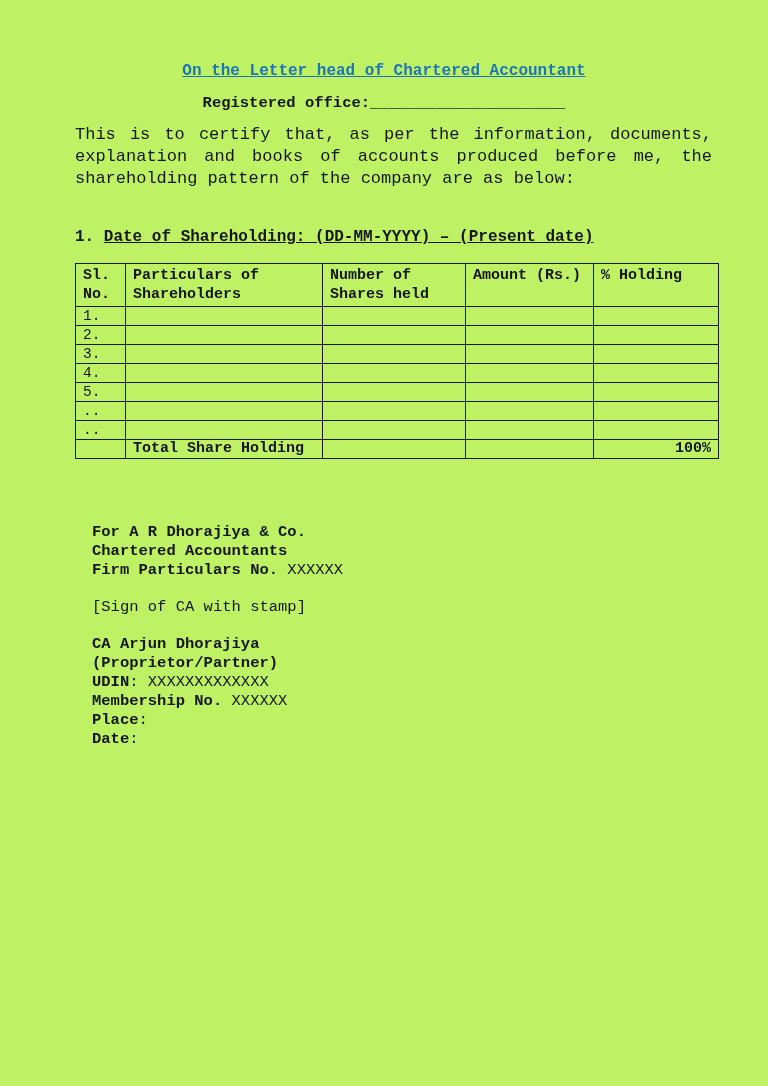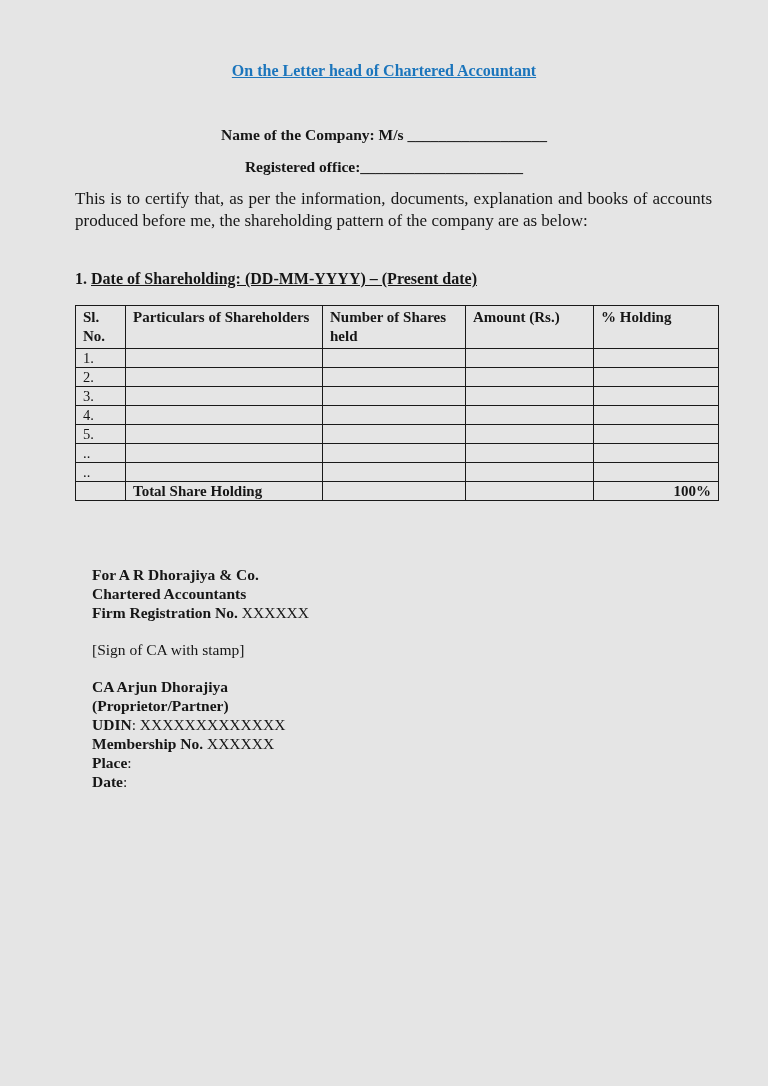--- a/index.html
+++ b/index.html
@@ -1,21 +1,21 @@
 <!DOCTYPE html>
 <html><head>
 <meta charset="utf-8">
 <style>
   * { margin: 0; padding: 0; box-sizing: border-box; }
   html, body { background: #ffffff; }
   .page {
     width: 768px;
     height: 1086px;
-    background: #e5e5e5;
-    font-family: Liberation Serif, serif;
+    background: #bef264;
+    font-family: Liberation Mono, monospace;
     color: #161616;
     position: relative;
     overflow: hidden;
   }
   .title {
     margin-top: 62px;
     text-align: center;
     font-size: 16px;
     font-weight: bold;
     color: #1b75bc;
@@ -81,21 +81,20 @@
   .regular { font-weight: normal; }
   .gap { height: 18px; }
 </style>
 </head>
 <body>
 
 <div class="page">
 
   <h1 class="title">On the Letter head of Chartered Accountant</h1>
 
-  <p class="center-line company-line"><span>Name of the Company: M/s </span><span>__________________</span></p>
 
   <p class="center-line registered-line"><span>Registered office:</span><span>_____________________</span></p>
 
   <p class="paragraph">This is to certify that, as per the information, documents, explanation and books of accounts produced before me, the shareholding pattern of the company are as below:</p>
 
   <div class="section-heading"><span class="heading-number">1.</span>&nbsp;<span class="heading-text">Date of Shareholding: (DD-MM-YYYY) – (Present date)</span></div>
 
   <table class="share-table">
     <colgroup>
       <col class="col-sl">
@@ -169,21 +168,21 @@
         <td></td>
         <td></td>
         <td class="align-right">100%</td>
       </tr>
     </tbody>
   </table>
 
   <div class="signature-block">
     <div class="sig-line bold">For A R Dhorajiya &amp; Co.</div>
     <div class="sig-line bold">Chartered Accountants</div>
-    <div class="sig-line"><span class="bold">Firm Registration No. </span><span class="regular">XXXXXX</span></div>
+    <div class="sig-line"><span class="bold">Firm Particulars No. </span><span class="regular">XXXXXX</span></div>
     <div class="gap"></div>
     <div class="sig-line regular">[Sign of CA with stamp]</div>
     <div class="gap"></div>
     <div class="sig-line bold">CA Arjun Dhorajiya</div>
     <div class="sig-line bold">(Proprietor/Partner)</div>
     <div class="sig-line"><span class="bold">UDIN</span><span class="regular">: XXXXXXXXXXXXX</span></div>
     <div class="sig-line"><span class="bold">Membership No. </span><span class="regular">XXXXXX</span></div>
     <div class="sig-line"><span class="bold">Place</span><span class="regular">:</span></div>
     <div class="sig-line"><span class="bold">Date</span><span class="regular">:</span></div>
   </div>

